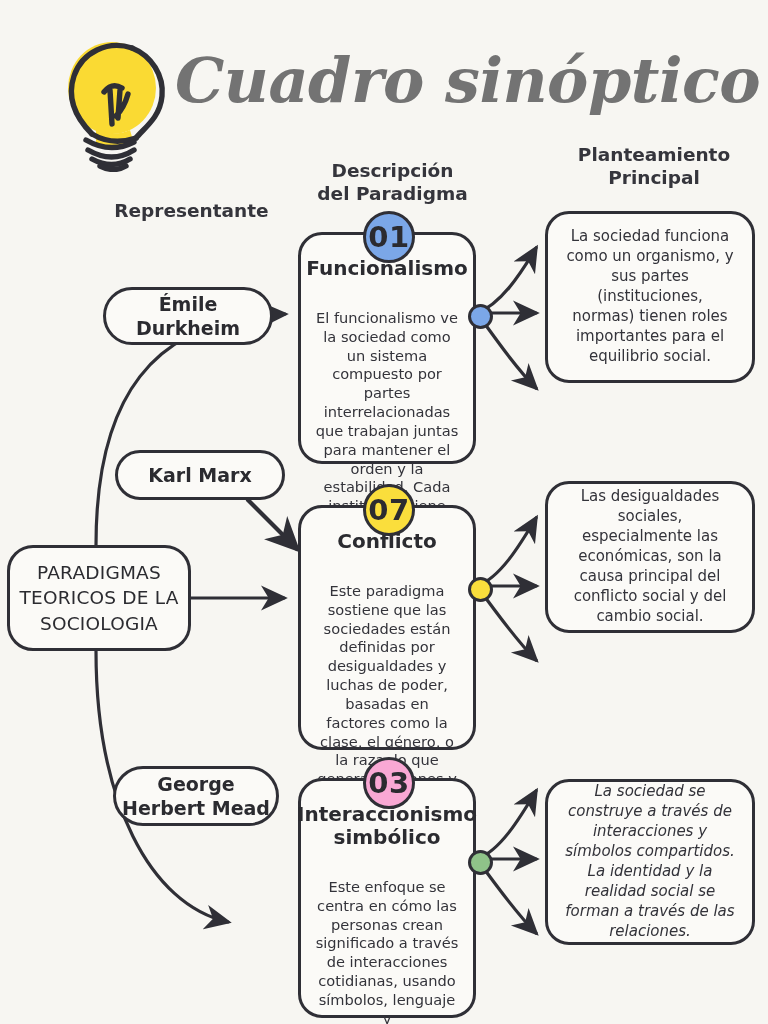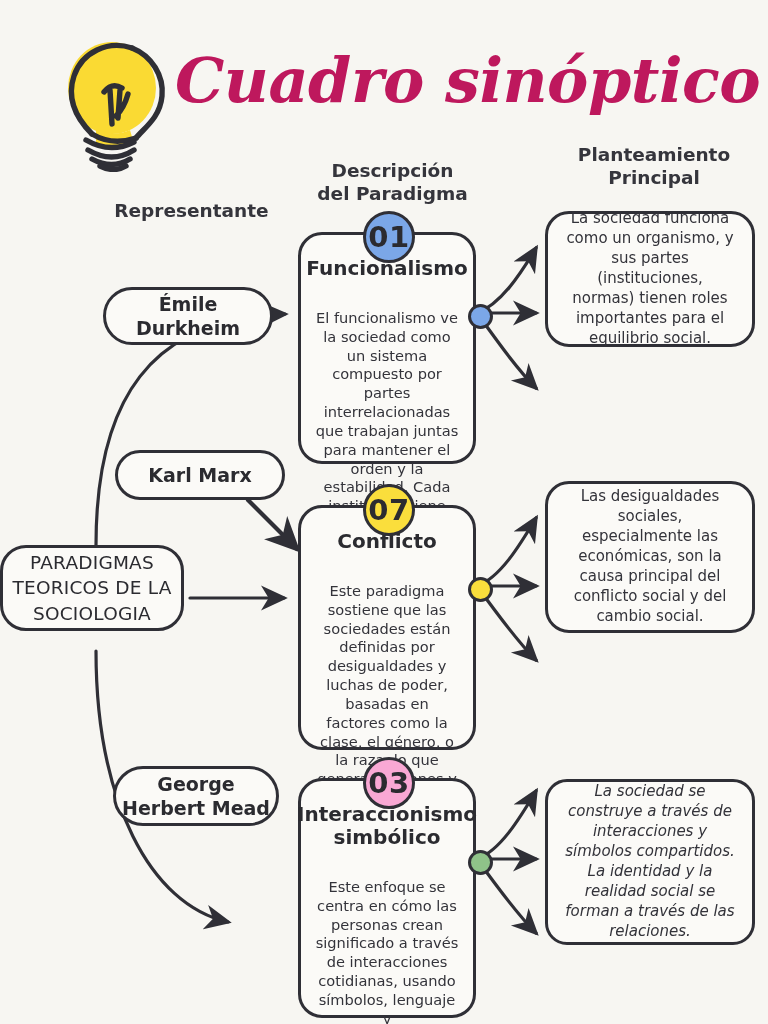--- a/index.html
+++ b/index.html
@@ -16,21 +16,21 @@
   
   #wires{position:absolute;inset:0;width:768px;height:1024px;pointer-events:none;}
 
   
   .bulb{position:absolute;left:48px;top:32px;width:132px;height:140px;}
   .title{
     position:absolute;left:175px;top:48px;width:545px;
     font-family:"DejaVu Serif","Liberation Serif",serif;
     font-style:italic;font-weight:700;
     font-size:62px;line-height:1.05;
-    color:#be185d;letter-spacing:-0.5px;
+    color:#737373;letter-spacing:-0.5px;
     white-space:nowrap;
   }
 
   
   .colhead{
     position:absolute;text-align:center;font-weight:700;
     font-size:18.5px;line-height:1.22;color:#35353c;
   }
   #head-representante{left:104px;top:200px;width:175px;}
   #head-descripcion{left:300px;top:160px;width:185px;}
@@ -46,21 +46,21 @@
   }
   .pill{border-radius:40px;font-weight:700;font-size:19px;line-height:1.28;}
 
   
   #rep-1{left:103px;top:239px;width:170px;height:58px;margin-top:48px;}
   #rep-2{left:115px;top:450px;width:170px;height:50px;}
   #rep-3{left:113px;top:766px;width:166px;height:60px;}
 
   
   #root-node{
-    left:0;top:545px;width:184px;height:86px;border-radius:26px;
+    left:7px;top:545px;width:184px;height:106px;border-radius:26px;
     font-size:18.5px;line-height:1.38;font-weight:400;letter-spacing:.2px;
   }
 
   
   .card{
     border-radius:24px;
     flex-direction:column;justify-content:flex-start;
     padding:22px 14px 12px 14px;
     gap:28px;
   }
@@ -72,23 +72,23 @@
   }
   #card-1{left:298px;top:232px;width:178px;height:232px;}
   #card-2{left:298px;top:505px;width:178px;height:245px;}
   #card-3{left:298px;top:778px;width:178px;height:240px;}
 
   
   .stmt{
     border-radius:24px;padding:14px 16px;
     font-size:15px;line-height:1.33;font-weight:400;color:#33333a;
   }
-  #stmt-1{left:545px;top:211px;width:210px;height:136px;}
+  #stmt-1{left:545px;top:211px;width:210px;height:172px;}
   #stmt-2{left:545px;top:481px;width:210px;height:152px;}
-  #stmt-3{left:545px;top:779px;width:210px;height:166px;font-style:italic;border-radius:22px;}
+  #stmt-3{left:545px;top:779px;width:210px;height:166px;font-style:italic;}
 
   
   .badge{
     position:absolute;width:46px;height:46px;border-radius:50%;
     border:3.2px solid #2f2f36;
     display:flex;align-items:center;justify-content:center;
     font-weight:700;font-size:29px;color:#2b2b30;letter-spacing:.5px;
     z-index:6;
   }
   #badge-1{left:363px;top:211px;}

